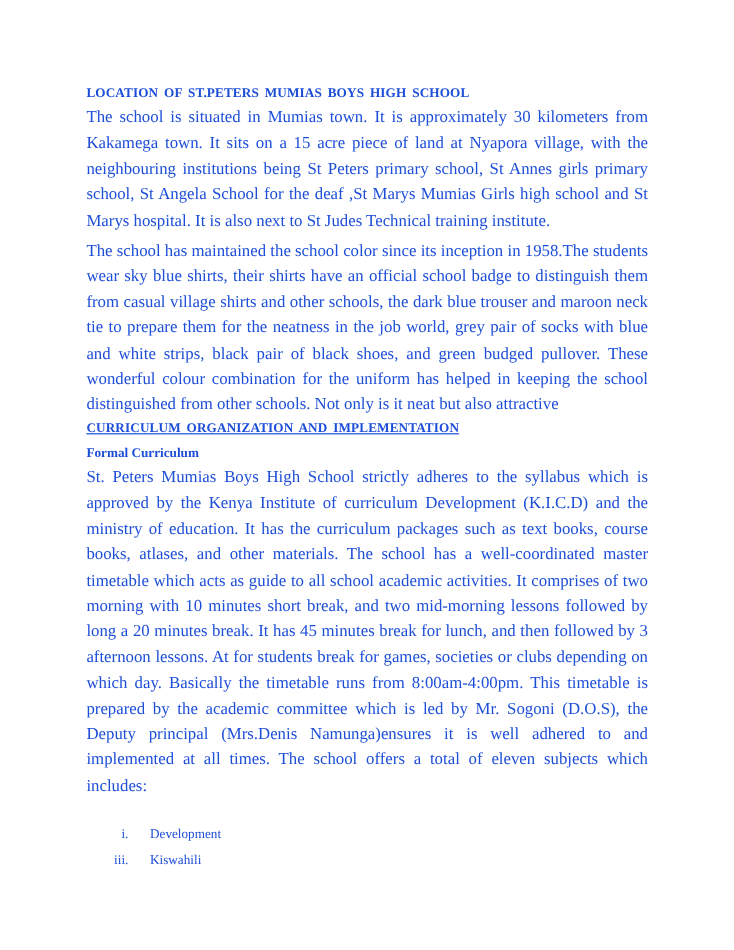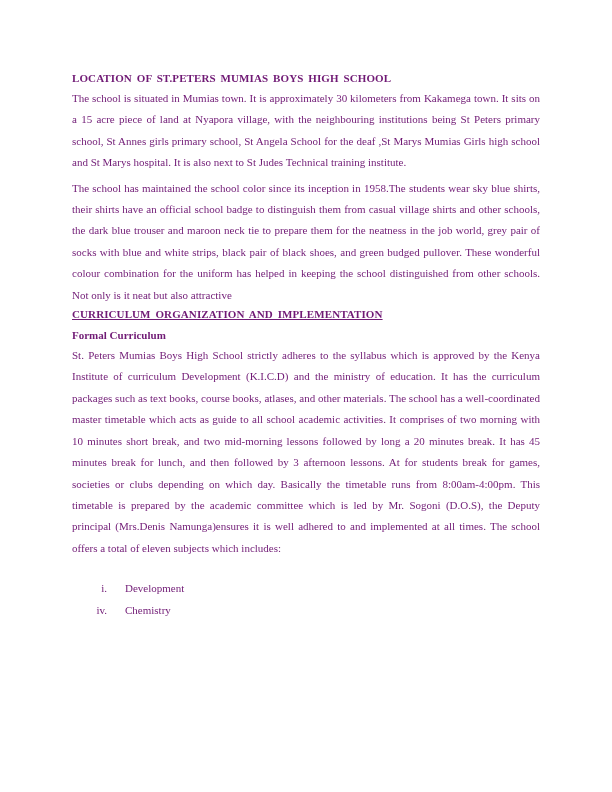--- a/index.html
+++ b/index.html
@@ -1,28 +1,28 @@
 <!DOCTYPE html>
 <html><head>
   <meta charset="utf-8">
   <style>
     html, body { margin: 0; padding: 0; background: #ffffff; }
     body { width: 612px; height: 792px; position: relative; overflow: hidden; }
     .page {
       position: absolute; left: 0; top: 0; width: 612px; height: 792px;
-      background: #ffffff; color: #701a75;
+      background: #ffffff; color: #1d4ed8;
       font-family: "Liberation Serif", serif;
     }
     .content { position: absolute; left: 72px; top: 71px; width: 468px; }
     .heading {
       font-weight: bold; font-size: 11px; line-height: 14px;
       letter-spacing: 0.1px; word-spacing: 2px; margin: 0; height: 17px;
     }
     .para {
-      font-size: 11px; line-height: 21.4px; text-align: justify; margin: 0;
+      font-size: 14px; line-height: 21.4px; text-align: justify; margin: 0;
       text-align-last: left;
     }
     .gap-small { height: 4px; }
     .subhead {
       font-weight: bold; font-size: 11px; line-height: 14px; margin: 0; height: 17px;
     }
     .list { list-style: none; margin: 19px 0 0 0; padding: 0; }
     .list li { font-size: 11px; line-height: 21.4px; height: 21.4px; position: relative; }
     .list .num { position: absolute; left: 0; width: 35px; text-align: right; }
     .list .txt { position: absolute; left: 53px; }
@@ -42,19 +42,19 @@
     <h2 class="heading" style="margin-top:1px;text-decoration:underline;">CURRICULUM ORGANIZATION AND IMPLEMENTATION</h2>
     <h3 class="subhead" style="margin-top:4px;">Formal Curriculum</h3>
     <p class="para">St. Peters Mumias Boys High School strictly adheres to the syllabus which is approved by the Kenya Institute of curriculum Development (K.I.C.D) and the ministry of education. It has the curriculum packages such as text books, course books, atlases, and other materials. The school has a well-coordinated master timetable which acts as guide to all school academic activities. It comprises of two morning with 10 minutes short break, and two mid-morning lessons followed by long a 20 minutes break. It has 45 minutes break for lunch, and then followed by 3 afternoon lessons. At for students break for games, societies or clubs depending on which day. Basically the timetable runs from 8:00am-4:00pm. This timetable is prepared by the academic committee which is led by Mr. Sogoni (D.O.S), the Deputy principal (Mrs.Denis Namunga)ensures it is well adhered to and implemented at all times. The school offers a total of eleven subjects which includes:</p>
 
     <ul class="list">
       <li>
         <span class="num">i.</span>
         <span class="txt">Development</span>
       </li>
       <li>
-        <span class="num">iv.</span>
-        <span class="txt">Chemistry</span>
+        <span class="num">iii.</span>
+        <span class="txt">Kiswahili</span>
       </li>
     </ul>
 
   </div>
 </div>
 
 </body></html>

